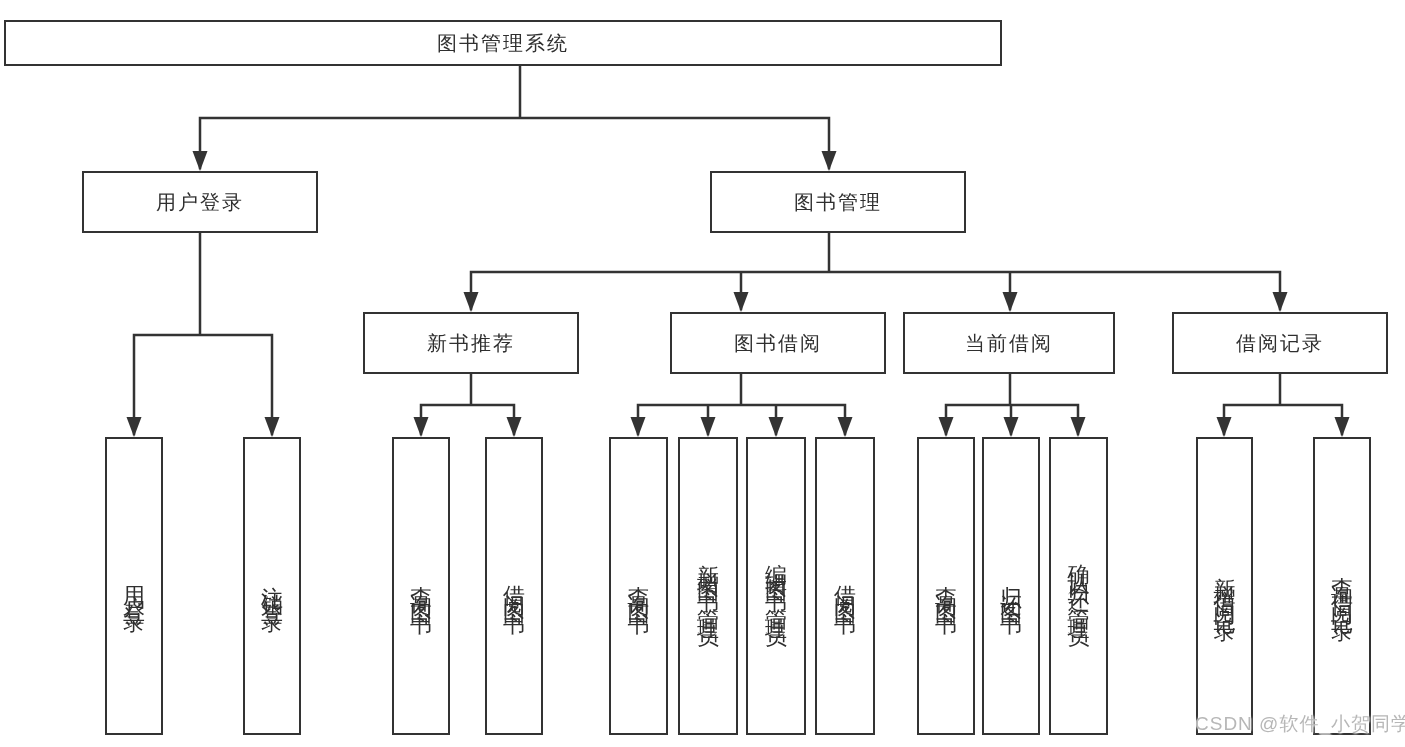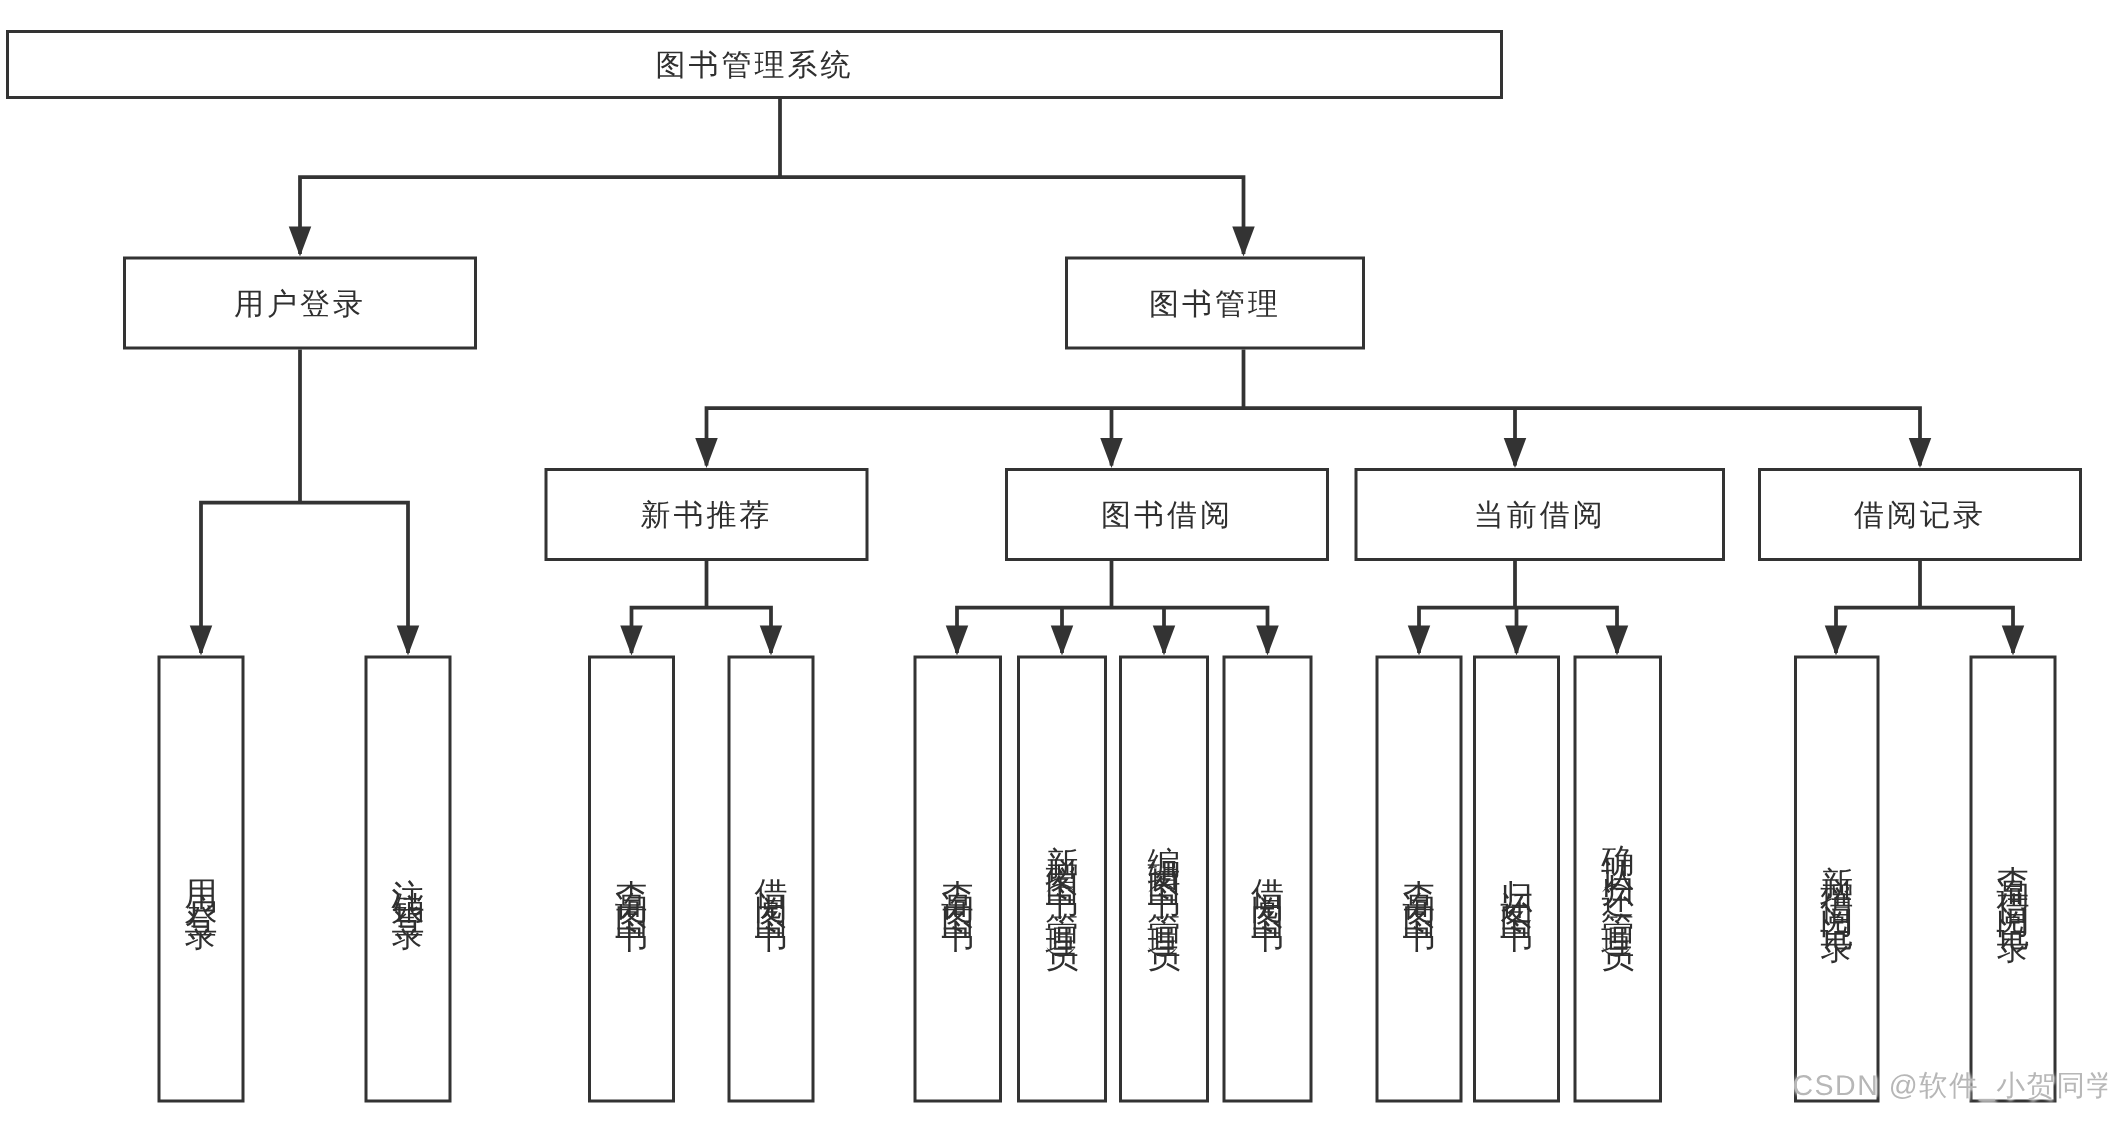--- a/index.html
+++ b/index.html
@@ -79,31 +79,31 @@
     </g>
   </svg>
 
   <div class="box h-label" style="left:4px;top:20px;width:998px;height:46px;">
     <span>图书管理系统</span>
   </div>
 
   <div class="box h-label" style="left:82px;top:171px;width:236px;height:62px;">
     <span>用户登录</span>
   </div>
-  <div class="box h-label" style="left:710px;top:171px;width:200px;height:62px;">
+  <div class="box h-label" style="left:710px;top:171px;width:256px;height:62px;">
     <span>图书管理</span>
   </div>
 
   <div class="box h-label" style="left:363px;top:312px;width:216px;height:62px;">
     <span>新书推荐</span>
   </div>
   <div class="box h-label" style="left:670px;top:312px;width:216px;height:62px;">
     <span>图书借阅</span>
   </div>
-  <div class="box h-label" style="left:903px;top:312px;width:247px;height:62px;">
+  <div class="box h-label" style="left:903px;top:312px;width:212px;height:62px;">
     <span>当前借阅</span>
   </div>
   <div class="box h-label" style="left:1172px;top:312px;width:216px;height:62px;">
     <span>借阅记录</span>
   </div>
 
   <div class="box v-box" style="left:105px;top:437px;width:58px;height:298px;">
     <span>用户登录</span>
   </div>
   <div class="box v-box" style="left:243px;top:437px;width:58px;height:298px;">

